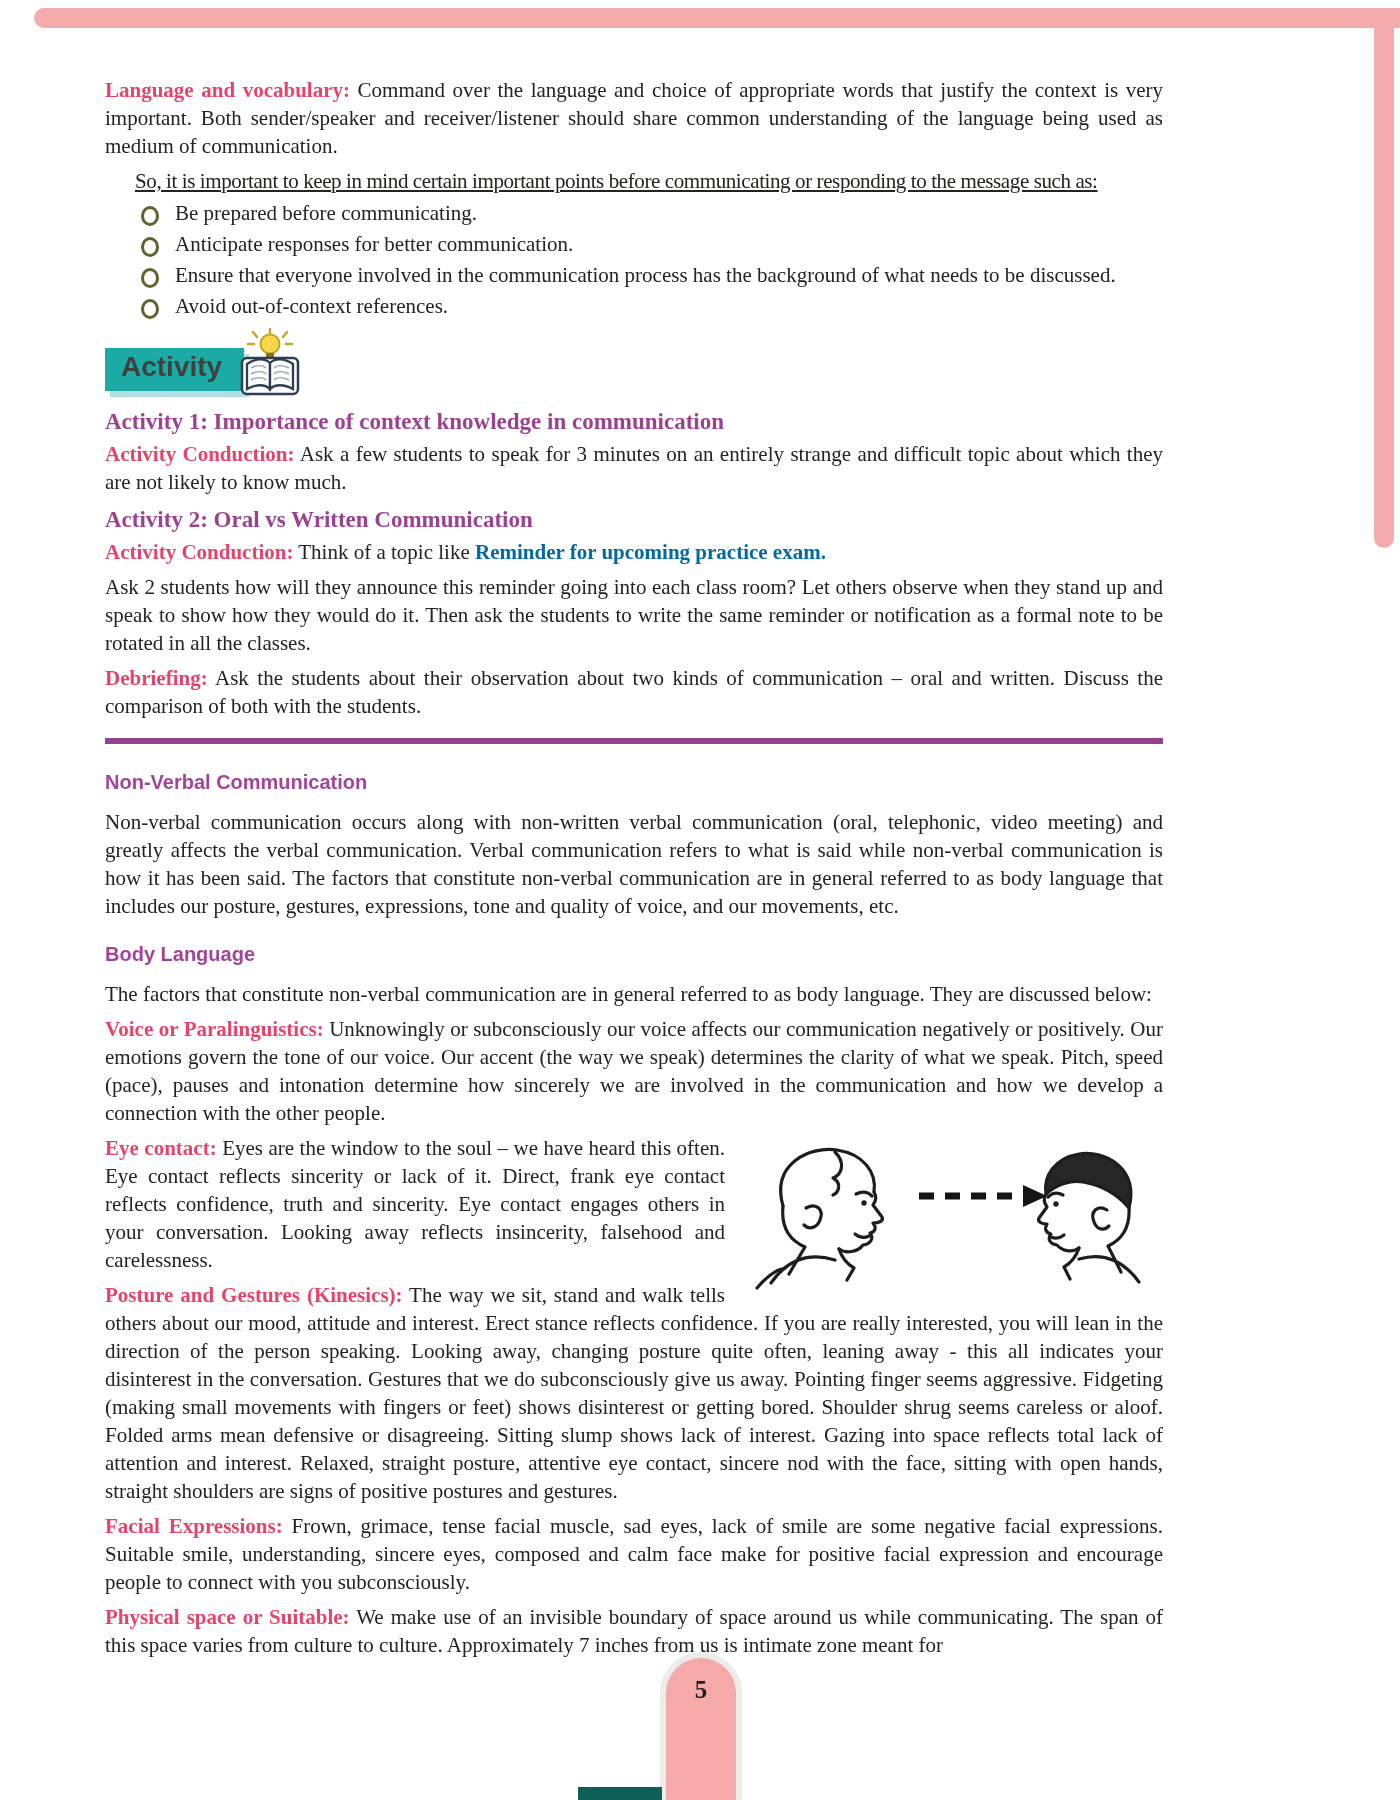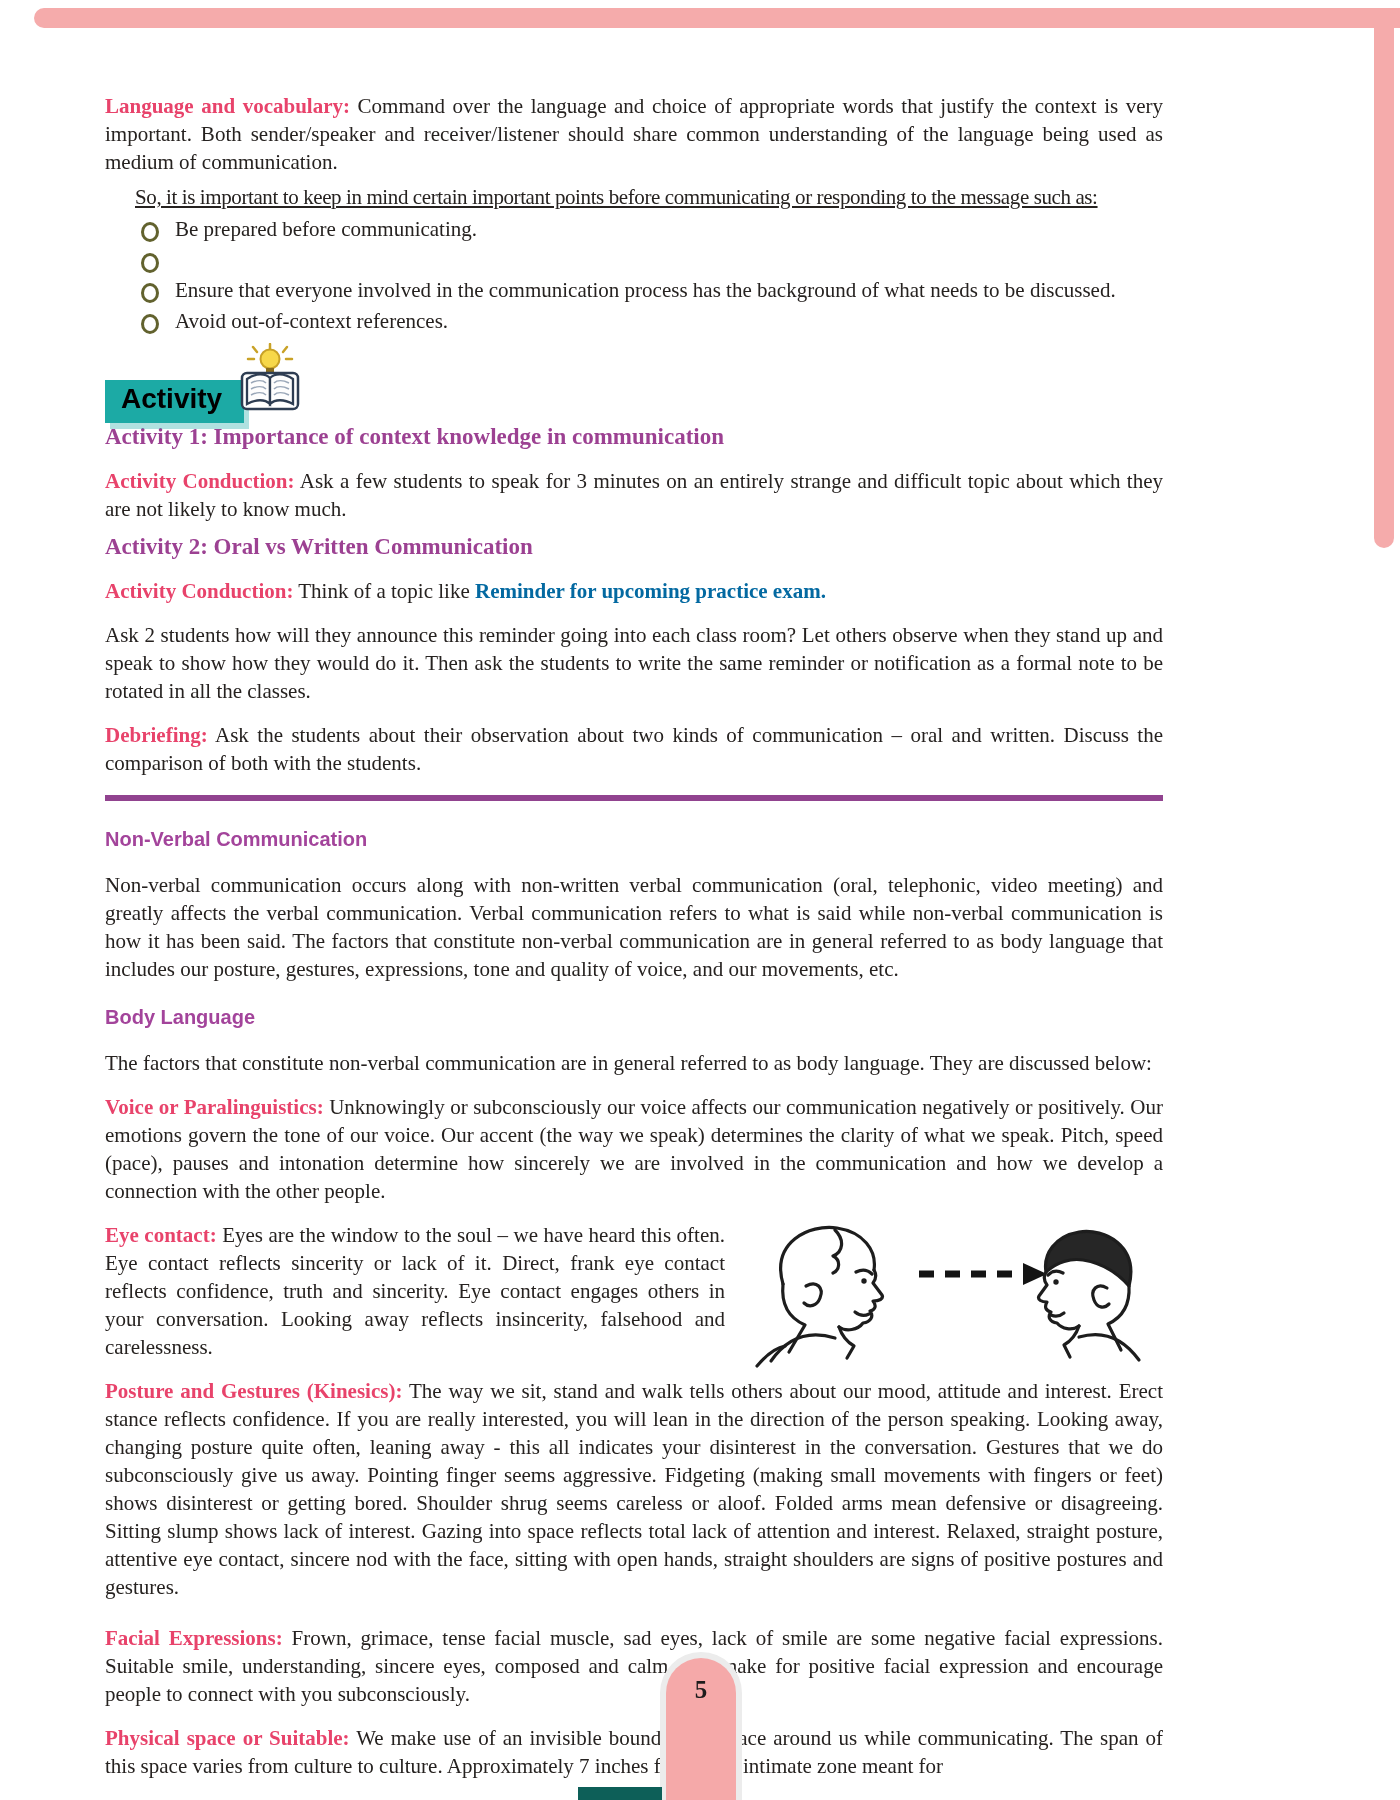--- a/index.html
+++ b/index.html
@@ -6,34 +6,34 @@
   body{
     width:1400px;height:1800px;position:relative;background:#ffffff;
     font-family:"Liberation Serif",serif;color:#262220;overflow:hidden;
   }
   
   .frame-top{position:absolute;left:34px;top:8px;width:1366px;height:20px;
     background:#f5abab;border-radius:10px 0 0 10px;}
   .frame-right{position:absolute;left:1374px;top:8px;width:20px;height:540px;
     background:#f5abab;border-radius:0 0 10px 10px;}
   .content{position:absolute;left:105px;top:76px;width:1058px;}
-  p{margin:16px 0 7px;font-size:21px;line-height:28px;text-align:justify;}
+  p{margin:0 0 7px;font-size:21px;line-height:28px;text-align:justify;}
   .lead{font-weight:bold;color:#e8436b;}
   .highlight{font-weight:bold;color:#0369a1;}
   .preamble{padding-left:30px;letter-spacing:-0.4px;margin:2px 0 4px;text-decoration:underline;}
   .bullets{margin:0 0 6px;}
   .bullet-item{display:flex;gap:16px;padding-left:36px;margin:3px 0;
     font-size:21px;line-height:28px;}
   .bullet-dot{flex:none;width:12px;height:14px;border:3px solid #62622e;
     border-radius:50%;margin-top:7px;}
   
   .activity-row{position:relative;height:66px;margin:12px 0 4px;}
-  .activity-badge{position:absolute;left:0;top:16px;background:#1caaa5;color:#000000;
+  .activity-badge{position:absolute;left:0;top:16px;background:#1caaa5;color:#404040;
     font-family:"Liberation Sans",sans-serif;font-weight:700;font-size:28px;
-    padding:3px 22px 8px 16px;box-shadow:5px 6px 0 rgba(28,170,165,.35);margin-top:17px;}
+    padding:3px 22px 8px 16px;box-shadow:5px 6px 0 rgba(28,170,165,.35);}
   .activity-icon{position:absolute;left:130px;top:-4px;width:70px;height:70px;}
   .act-title{font-size:23px;font-weight:bold;color:#9c4192;margin:10px 0 4px;
     line-height:28px;}
   .rule{border:none;height:6px;background:#91438f;margin:18px 0 22px;}
   .section-heading{font-family:"Liberation Sans",sans-serif;font-weight:700;
     font-size:20px;color:#a3449b;margin:0 0 10px;line-height:32px;}
   .heading-gap{margin-top:18px;}
   .figure{float:right;width:420px;height:150px;margin:6px 0 8px 18px;}
   .clear{clear:both;}
   
@@ -61,20 +61,21 @@
 
     <p class="preamble">So, it is important to keep in mind certain important points before communicating or responding to the message such as:</p>
 
     <div class="bullets">
       <div class="bullet-item">
         <span class="bullet-dot"></span>
         <span>Be prepared before communicating.</span>
       </div>
       <div class="bullet-item">
         <span class="bullet-dot"></span>
+        <span>Anticipate responses for better communication.</span>
       </div>
       <div class="bullet-item">
         <span class="bullet-dot"></span>
         <span>Ensure that everyone involved in the communication process has the background of what needs to be discussed.</span>
       </div>
       <div class="bullet-item">
         <span class="bullet-dot"></span>
         <span>Avoid out-of-context references.</span>
       </div>
     </div>

